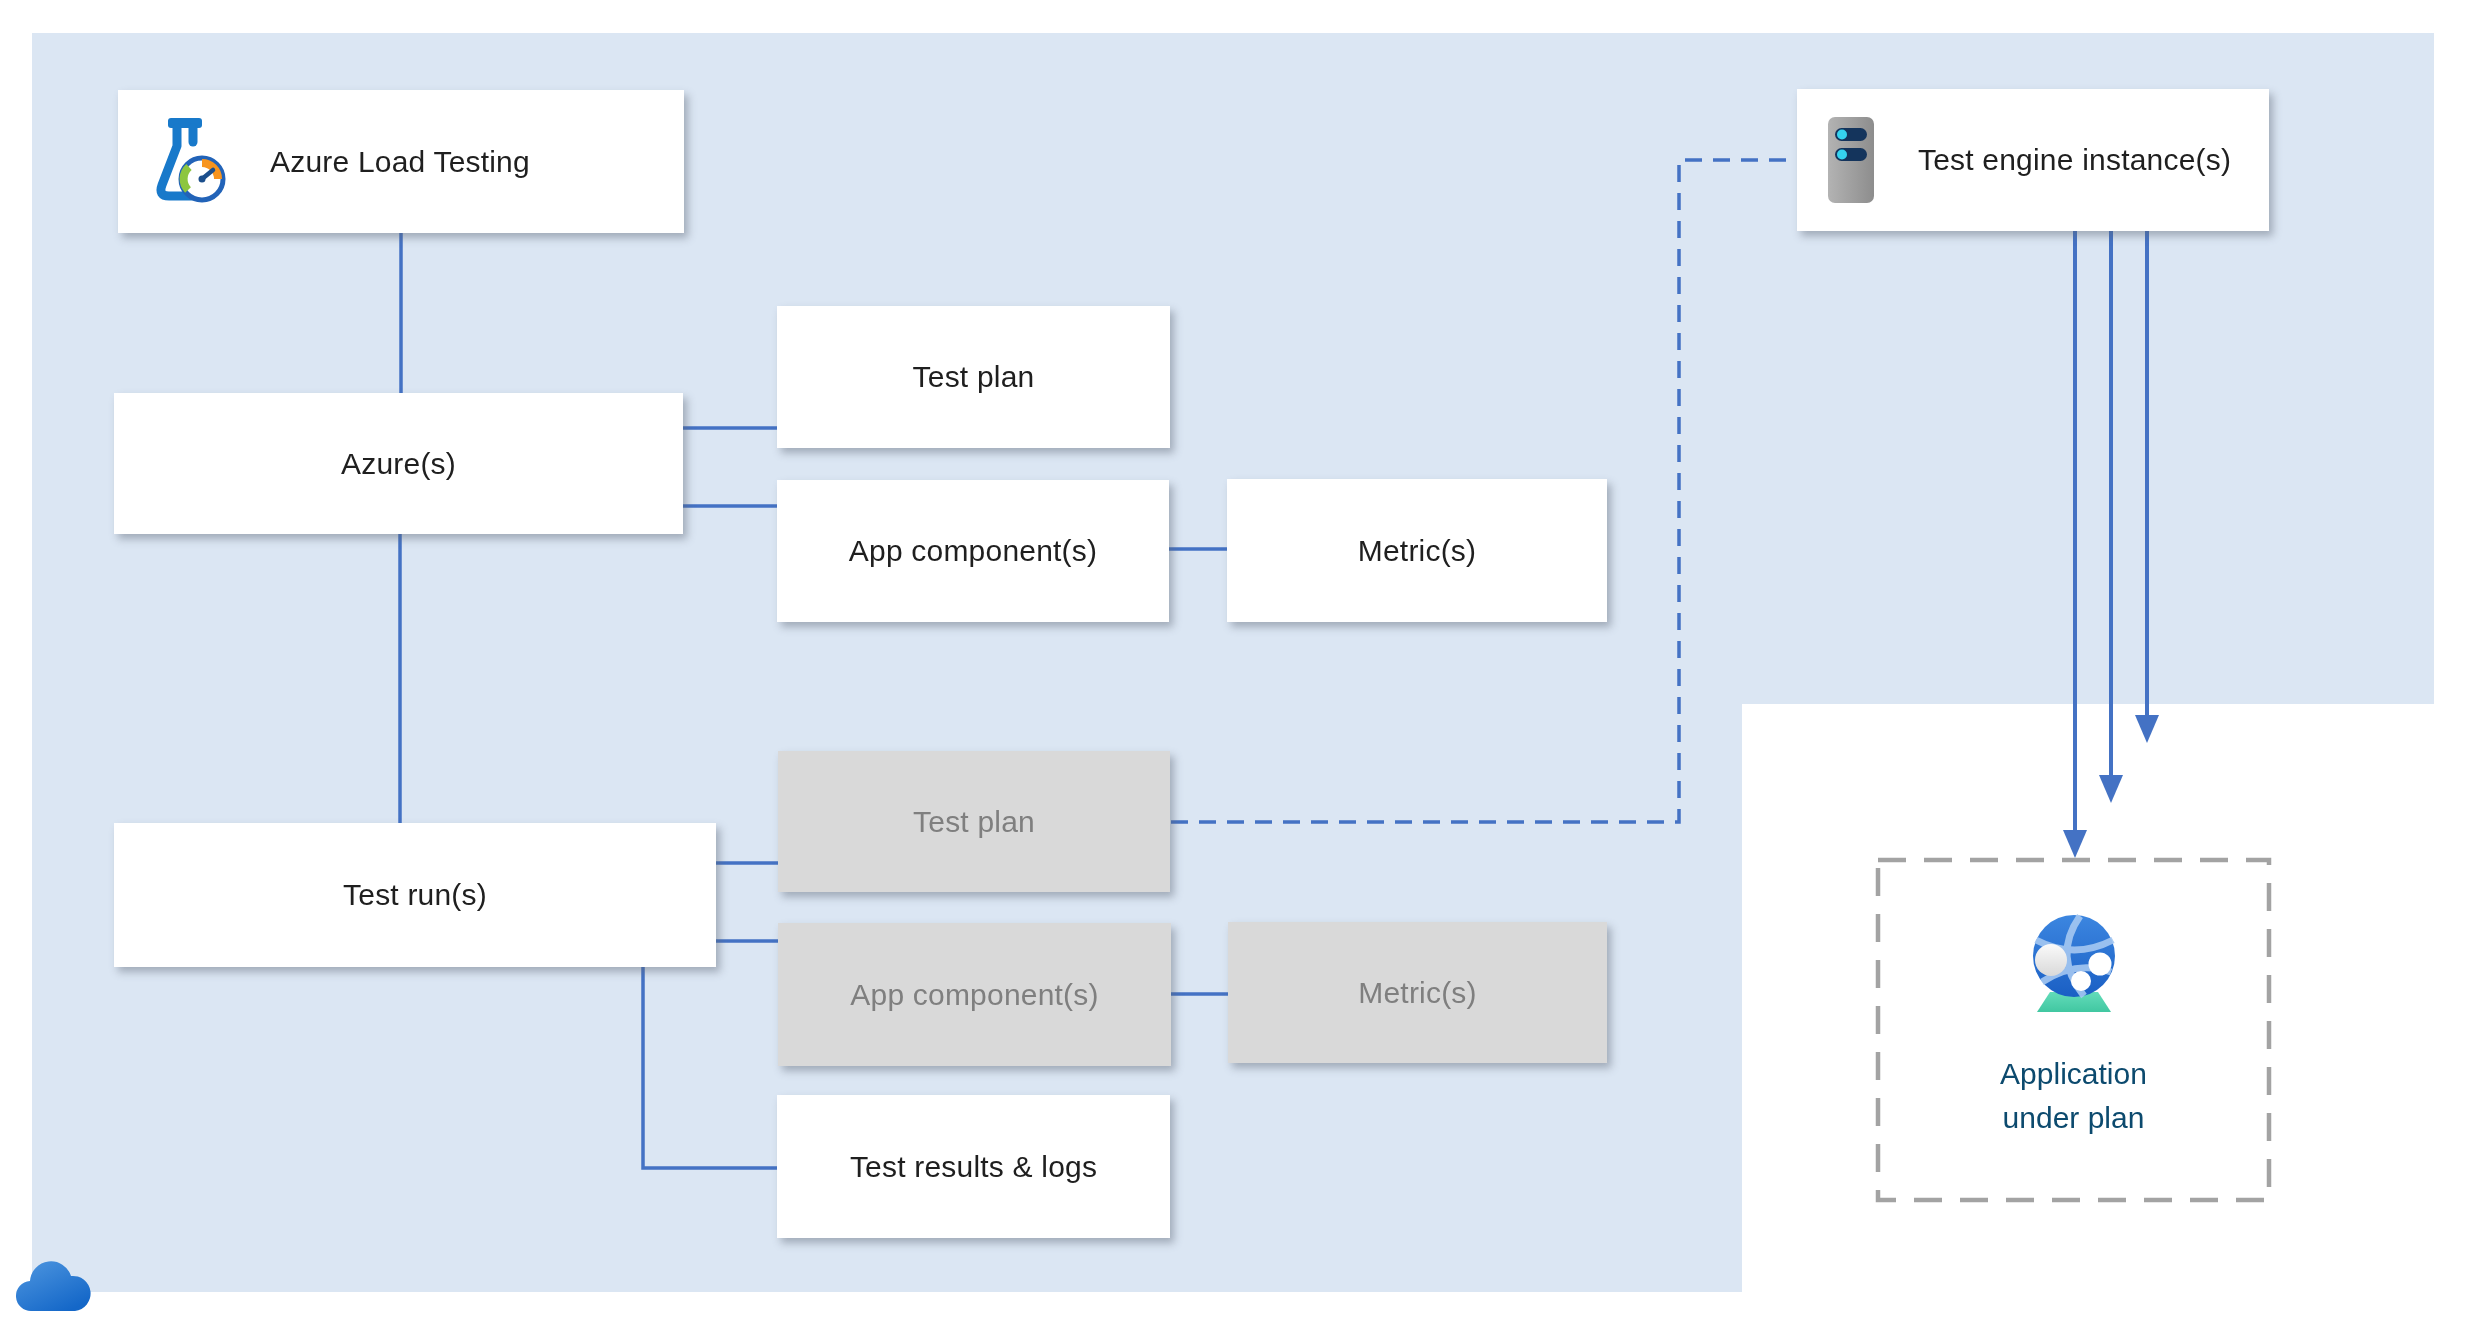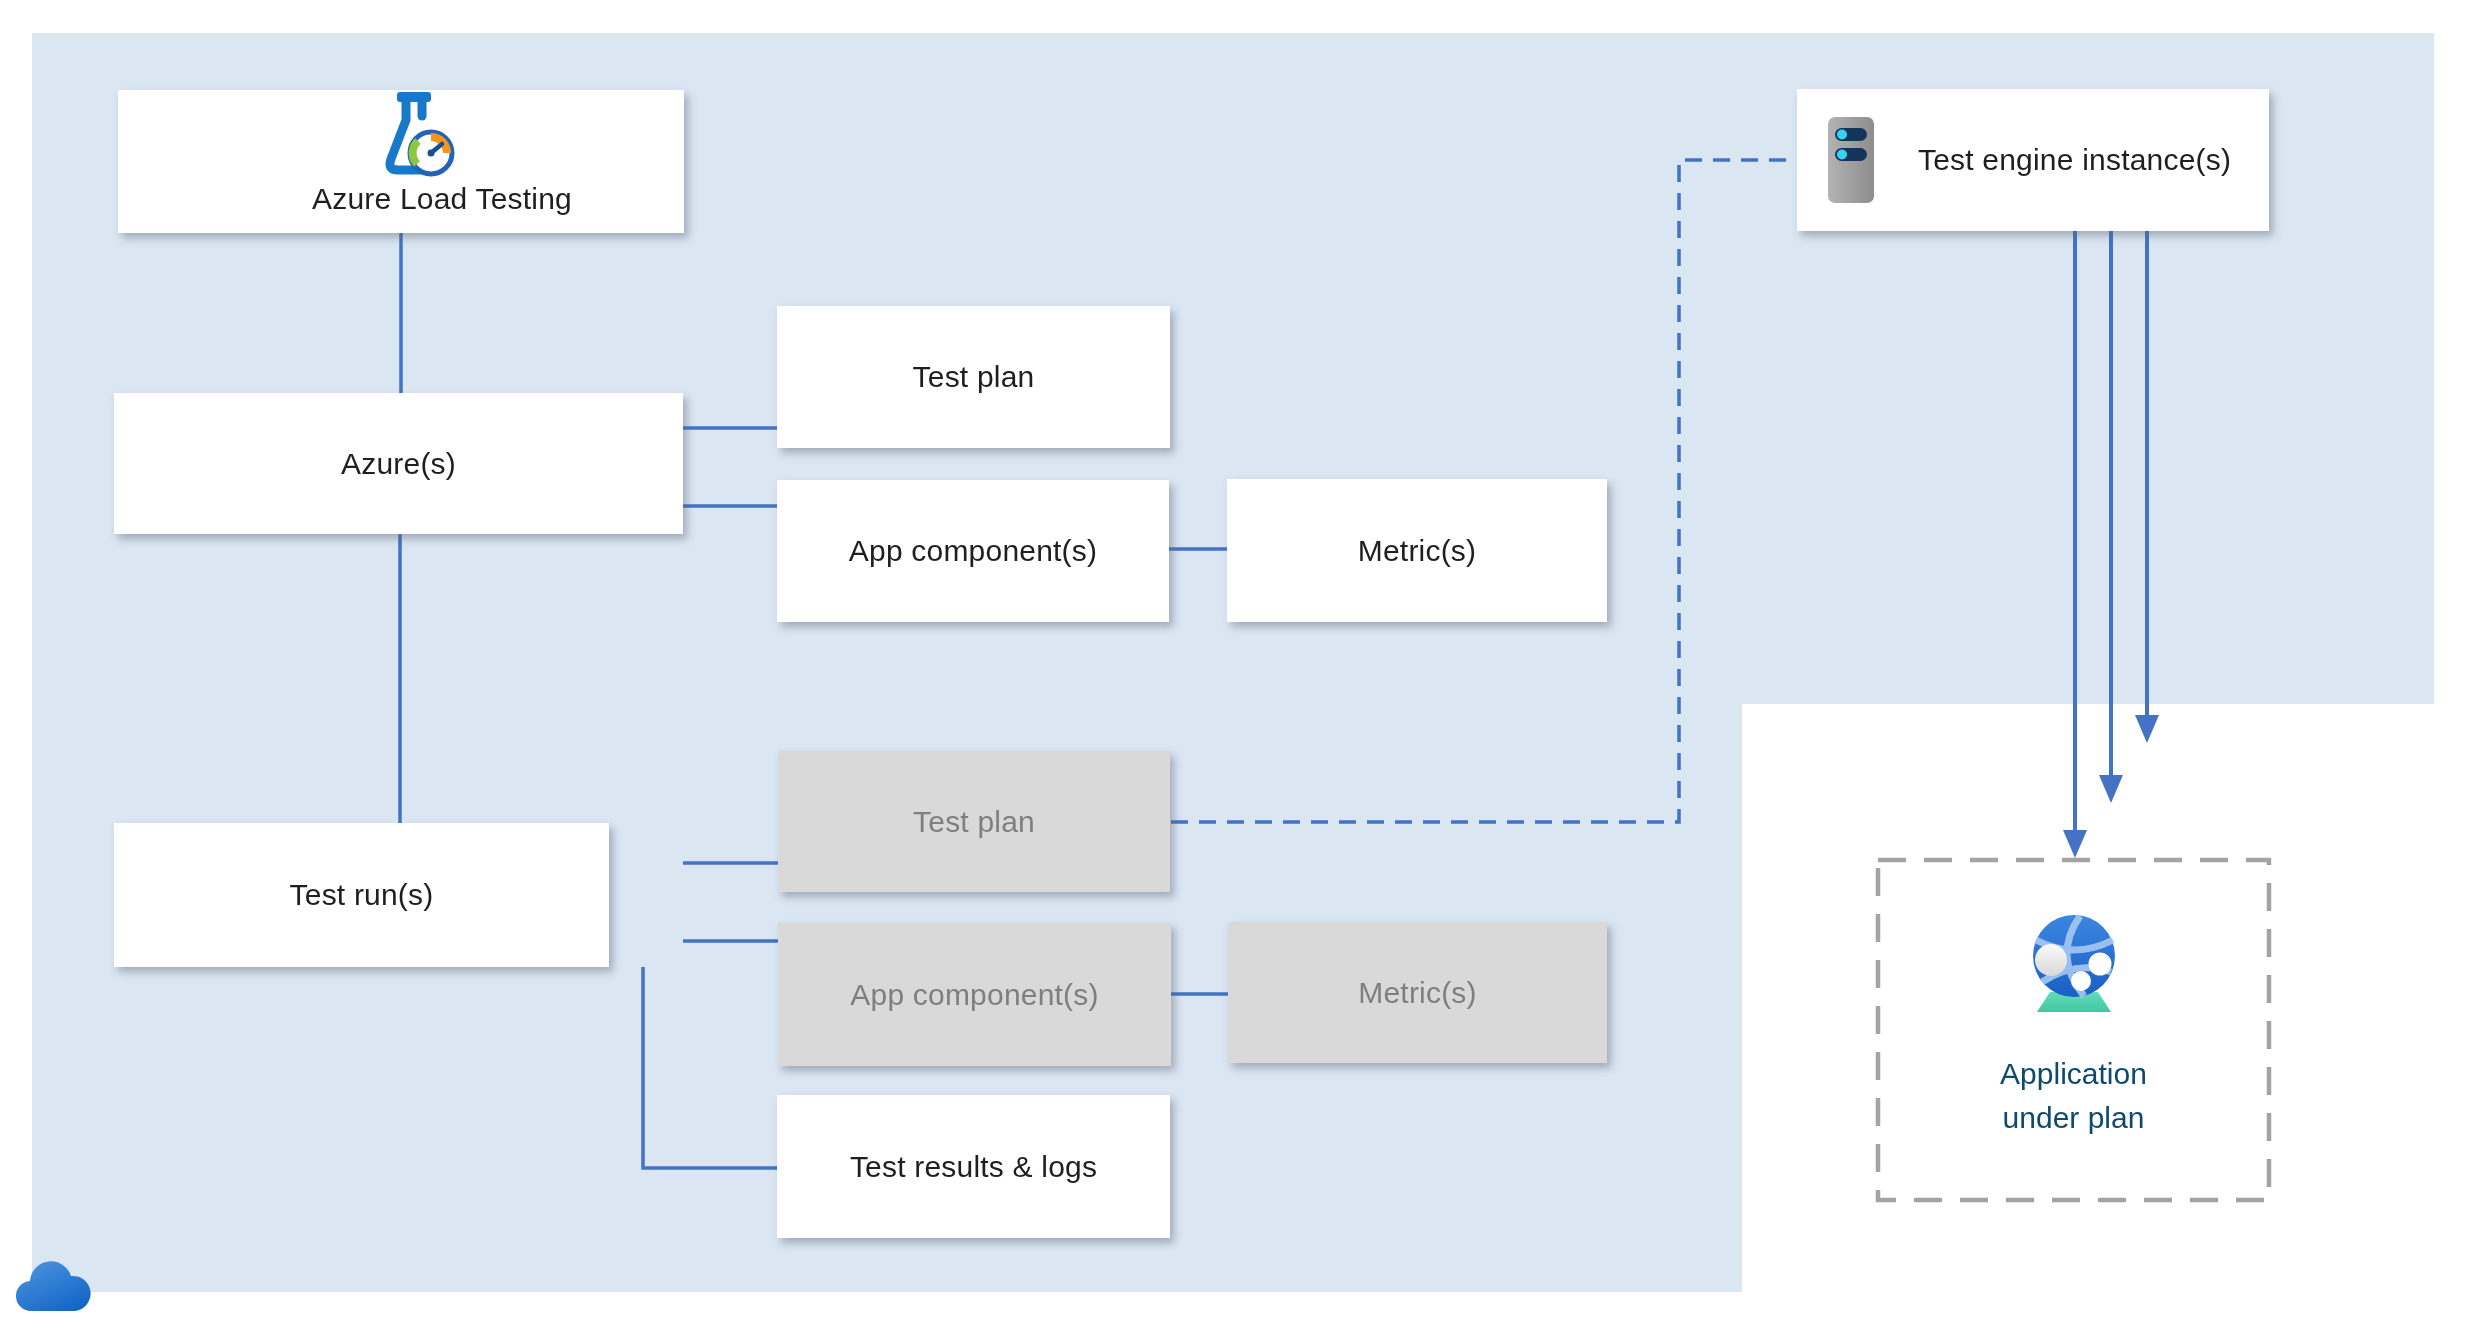--- a/index.html
+++ b/index.html
@@ -63,21 +63,21 @@
       <path d="M2075 231 V833" stroke="#4472c4" stroke-width="4" fill="none"></path>
       <polygon points="2075,858 2063,830 2087,830" fill="#4472c4"></polygon>
       <path d="M2111 231 V778" stroke="#4472c4" stroke-width="4" fill="none"></path>
       <polygon points="2111,803 2099,775 2123,775" fill="#4472c4"></polygon>
       <path d="M2147 231 V718" stroke="#4472c4" stroke-width="4" fill="none"></path>
       <polygon points="2147,743 2135,715 2159,715" fill="#4472c4"></polygon>
     </g>
     <rect x="1878" y="860" width="391" height="340" fill="none" stroke="#a3a3a3" stroke-width="4.5" stroke-dasharray="28 18"></rect>
   </svg>
 
-  <div class="node iconed" style="left:118px;top:90px;width:566px;height:143px;padding-left:38px;box-sizing:border-box;flex-direction:column;">
+  <div class="node iconed" style="left:118px;top:90px;width:566px;height:143px;padding-left:38px;box-sizing:border-box;">
     <svg class="icon" width="70" height="92" viewBox="0 0 70 92">
       <rect x="12" y="2" width="34" height="10" rx="3" fill="#1879ca"></rect>
       <path d="M21 12 V30 L6 69 Q2 80 13 80 H36" fill="none" stroke="#1879ca" stroke-width="9" stroke-linejoin="round" stroke-linecap="round"></path>
       <path d="M37 12 V26" fill="none" stroke="#1879ca" stroke-width="9" stroke-linecap="round"></path>
       <circle cx="46" cy="63" r="21" fill="#ffffff" stroke="#2263b8" stroke-width="5"></circle>
       <path d="M46 47 A16 16 0 0 1 62 63" fill="none" stroke="#f7941e" stroke-width="8"></path>
       <path d="M32 74 A16 16 0 0 1 33 51" fill="none" stroke="#8dc63f" stroke-width="8"></path>
       <path d="M46 63 L57 54" stroke="#1b4e8c" stroke-width="4.5" stroke-linecap="round"></path>
       <circle cx="46" cy="63" r="3.5" fill="#1b4e8c"></circle>
     </svg>
@@ -110,21 +110,21 @@
   </div>
 
   <div class="node" style="left:777px;top:480px;width:392px;height:142px;">
     <span>App component(s)</span>
   </div>
 
   <div class="node" style="left:1227px;top:479px;width:380px;height:143px;">
     <span>Metric(s)</span>
   </div>
 
-  <div class="node" style="left:114px;top:823px;width:495px;height:144px;">
+  <div class="node" style="left:114px;top:823px;width:602px;height:144px;">
     <span>Test run(s)</span>
   </div>
 
   <div class="node gray" style="left:778px;top:751px;width:392px;height:141px;">
     <span>Test plan</span>
   </div>
 
   <div class="node gray" style="left:778px;top:923px;width:393px;height:143px;">
     <span>App component(s)</span>
   </div>

